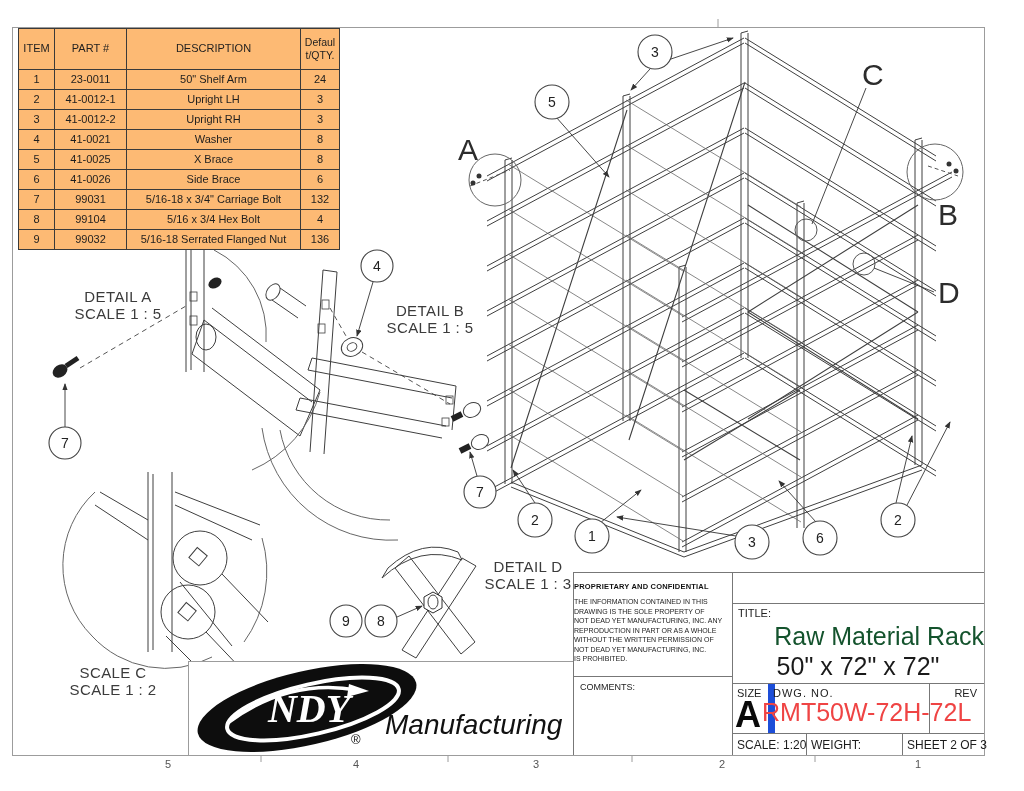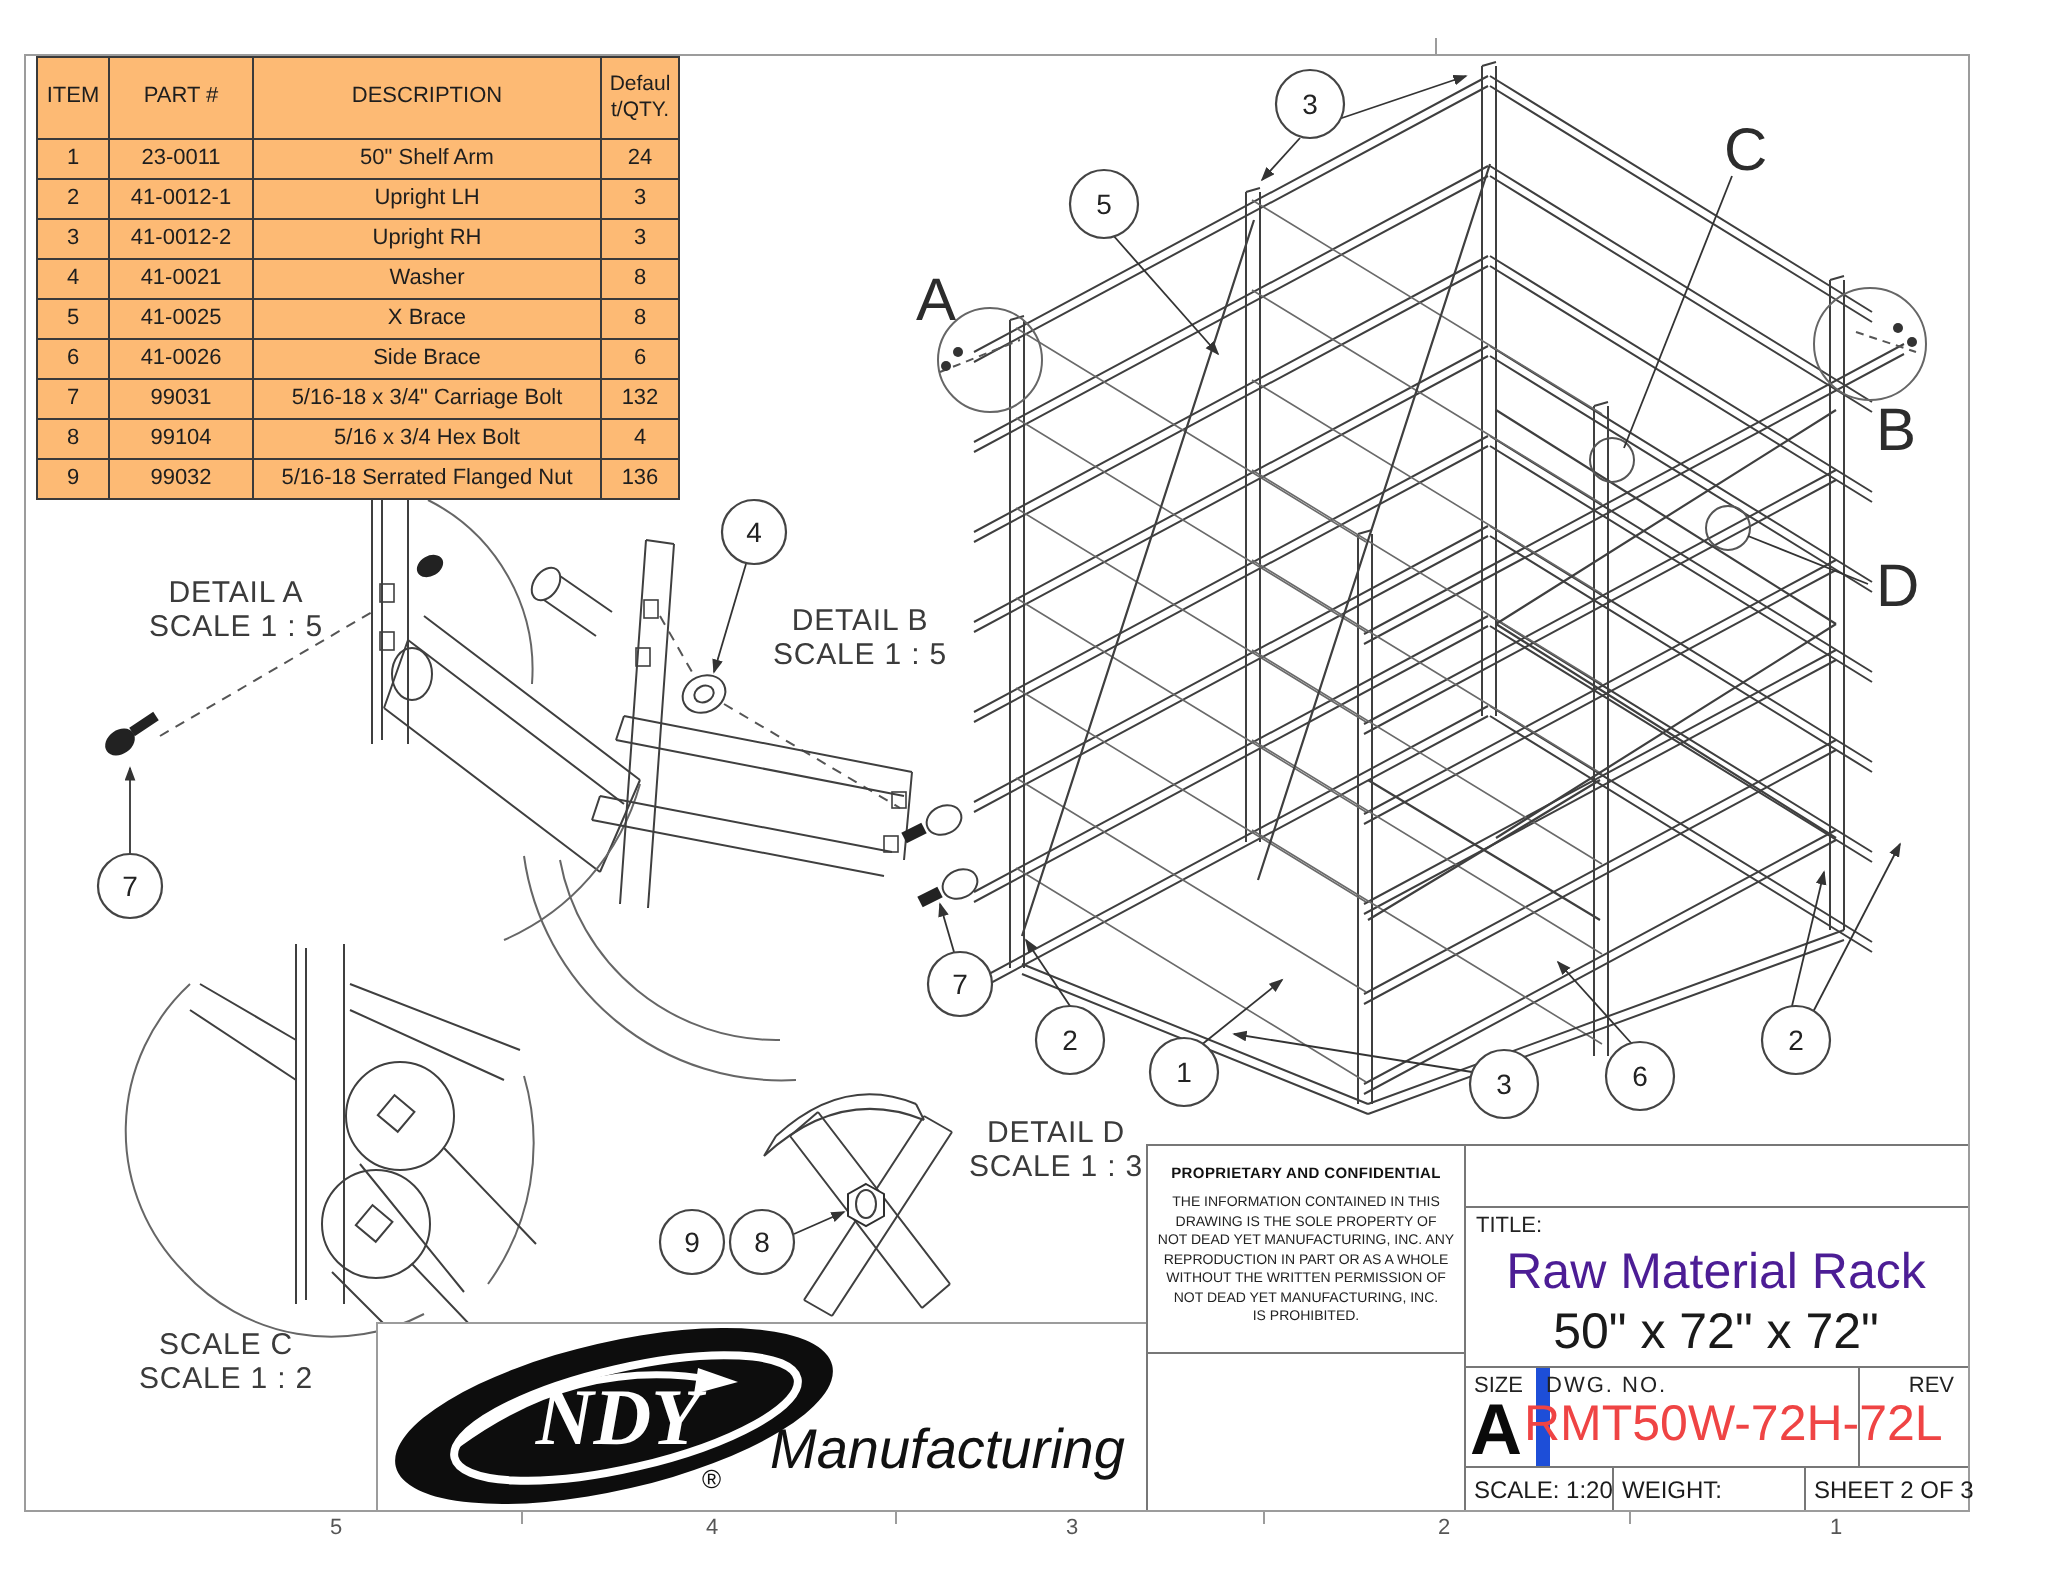--- a/index.html
+++ b/index.html
@@ -18,33 +18,33 @@
   #parts-table th.qty{word-break:break-all;font-size:10.5px}
 
   .detail-label{position:absolute;text-align:center;font-size:15px;color:#3b3b3b;
                 line-height:17px;letter-spacing:.4px;white-space:nowrap}
   .zone{position:absolute;font-size:11px;color:#555}
 
   
   #titleblock{position:absolute;left:573px;top:572px;width:410px;height:182px;
               border-left:1px solid #777;border-top:1px solid #777;background:#fff}
   .tb-left{position:absolute;left:0;top:0;width:158px;height:182px;border-right:1px solid #777}
-  .prop{position:absolute;left:0;top:0;width:158px;height:103px;border-bottom:1px solid #777;text-align:center}
+  .prop{position:absolute;left:0;top:0;width:158px;height:103px;border-bottom:1px solid #777;text-align:left}
   .prop-h{font-size:7.5px;font-weight:bold;margin-top:9px;letter-spacing:.2px;color:#111}
   .prop-b{font-size:7px;line-height:9.5px;margin-top:6px;white-space:pre-line;color:#222}
   .comments{position:absolute;left:0;top:104px;width:158px;bottom:0}
   .comments-l{font-size:9px;padding:5px 0 0 6px;color:#222}
   .tb-right{position:absolute;left:158px;top:0;right:0;bottom:0}
   .tr-r1{position:absolute;left:0;top:0;right:0;height:30px;border-bottom:1px solid #777}
   .tr-r2{position:absolute;left:0;top:31px;right:0;height:79px;border-bottom:1px solid #777}
   .tr-r3{position:absolute;left:0;top:111px;right:0;height:49px;border-bottom:1px solid #777}
   .tr-r4{position:absolute;left:0;top:161px;right:0;height:21px}
   .lbl{font-size:11px;color:#222}
   .title-l{position:absolute;left:6px;top:3px}
-  .title-1{position:absolute;left:0;right:0;top:18px;text-align:center;font-size:25px;color:#4c1d95}
+  .title-1{position:absolute;left:0;right:0;top:18px;text-align:right;font-size:25px;color:#14532d}
   .title-2{position:absolute;left:0;right:0;top:48px;text-align:center;font-size:25px;color:#1a1a1a}
   .size-c{position:absolute;left:0;top:0;width:36px;height:100%;border-right:7px solid #1d4ed8}
   .size-l{position:absolute;left:5px;top:3px}
   .size-v{position:absolute;left:3px;top:10px;font-size:36px;font-weight:bold;color:#0a0a0a}
   .dwg-c{position:absolute;left:36px;top:0;width:162px;height:100%}
   .dwg-l{position:absolute;left:5px;top:3px;letter-spacing:1px}
   .dwg-v{position:absolute;left:-6px;top:14px;font-size:25px;white-space:nowrap;color:#ef4444}
   .rev-c{position:absolute;right:0;top:0;width:54px;height:100%;border-left:1px solid #777}
   .rev-l{position:absolute;right:7px;top:3px}
   .sc-c{position:absolute;left:0;top:0;width:74px;height:100%;border-right:1px solid #777}
@@ -329,20 +329,23 @@
     <div class="prop">
       <div class="prop-h">PROPRIETARY AND CONFIDENTIAL</div>
       <div class="prop-b">THE INFORMATION CONTAINED IN THIS
 DRAWING IS THE SOLE PROPERTY OF
 NOT DEAD YET MANUFACTURING, INC. ANY
 REPRODUCTION IN PART OR AS A WHOLE
 WITHOUT THE WRITTEN PERMISSION OF
 NOT DEAD YET MANUFACTURING, INC.
 IS PROHIBITED.</div>
     </div>
+    <div class="comments">
+      <div class="comments-l">COMMENTS:</div>
+    </div>
   </div>
   <div class="tb-right">
     <div class="tr-r1"></div>
     <div class="tr-r2">
       <div class="lbl title-l">TITLE:</div>
       <div class="title-1">Raw Material Rack</div>
       <div class="title-2">50" x 72" x 72"</div>
     </div>
     <div class="tr-r3">
       <div class="size-c">

